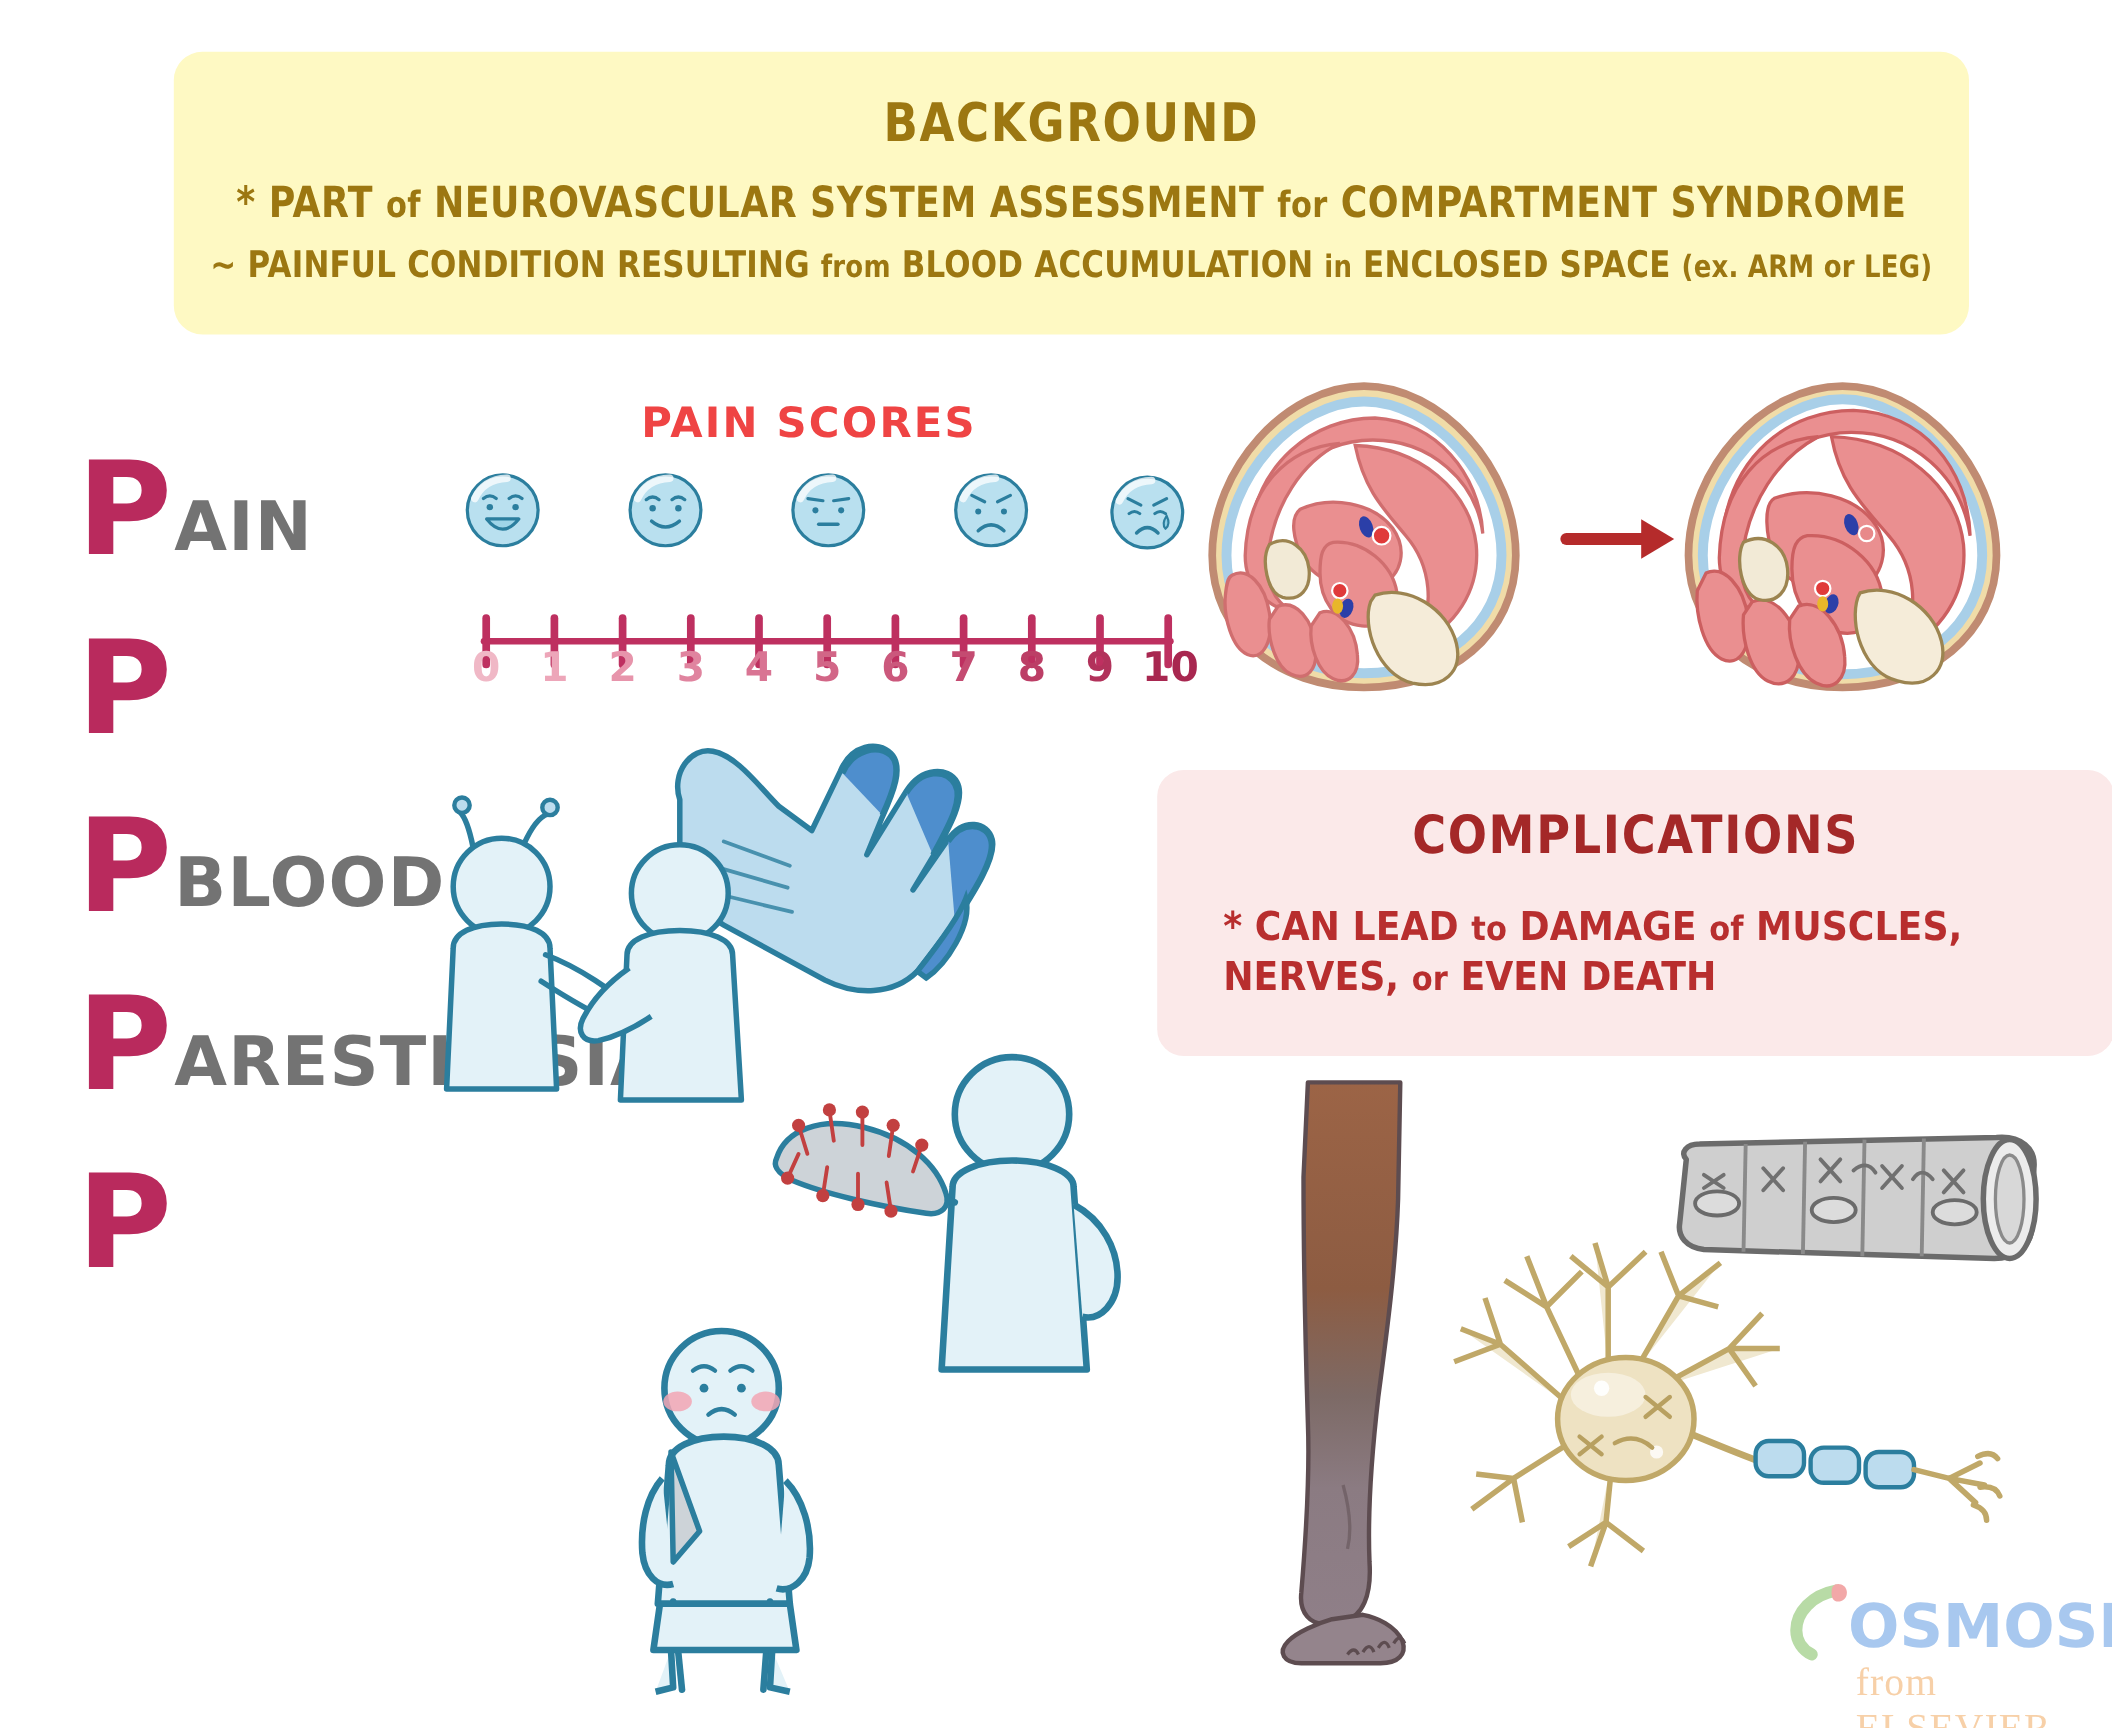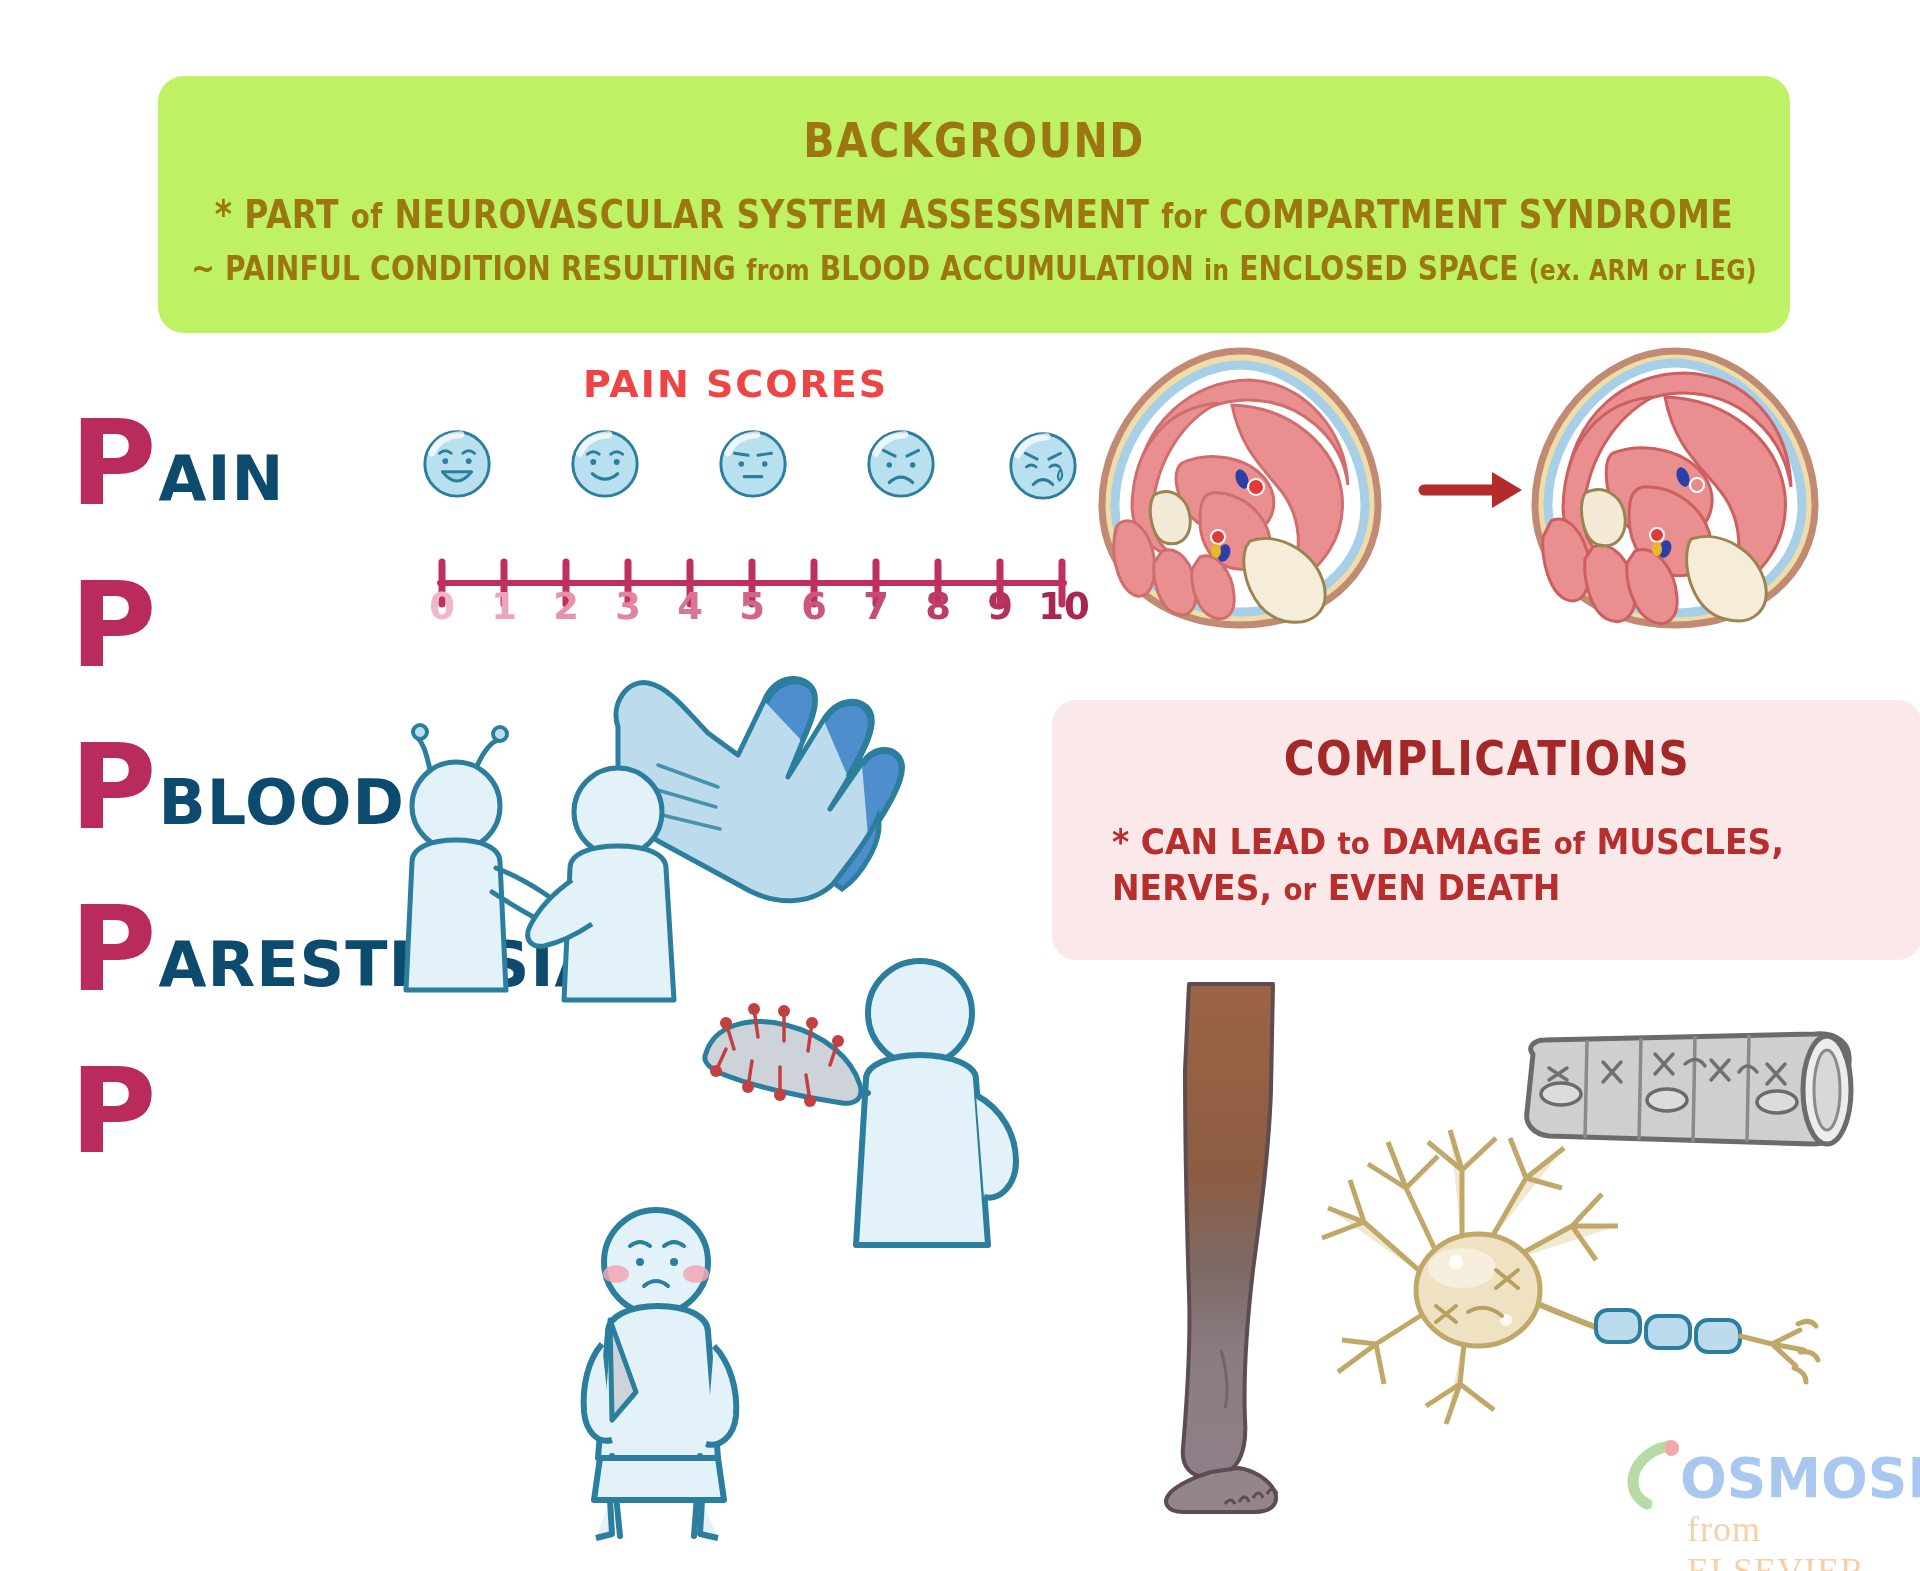--- a/index.html
+++ b/index.html
@@ -9,23 +9,22 @@
     font-family: "Liberation Sans", sans-serif;
     overflow: hidden;
   }
   #page { position: relative; width: 1920px; height: 1571px; background: #fff; }
 
   
   .bg-box {
     position: absolute;
     left: 158px; top: 47px;
     width: 1632px; height: 257px;
-    background: #bef264;
+    background: #fef9c3;
     border-radius: 26px;
-    margin-top: 29px;
   }
   .bg-title {
     text-align: center;
     color: #9c7711;
     font-size: 41px;
     font-weight: 700;
     letter-spacing: 1.5px;
     margin-top: 36px;
     font-family: "DejaVu Sans", sans-serif;
     transform: scaleY(1.18);
@@ -58,21 +57,21 @@
   .p-row { display: flex; align-items: baseline; margin-bottom: 66px; height: 96px; }
   .p-big {
     color: #b92a5d;
     font-size: 118px;
     font-weight: 700;
     line-height: 0.82;
     font-family: "DejaVu Sans", sans-serif;
     letter-spacing: -2px;
   }
   .p-rest {
-    color: #0c4a6e;
+    color: #737373;
     font-size: 62px;
     font-weight: 700;
     line-height: 1;
     font-family: "DejaVu Sans", sans-serif;
     letter-spacing: 1px;
     margin-left: 4px;
     position: relative;
     top: -4px;
   }
 

